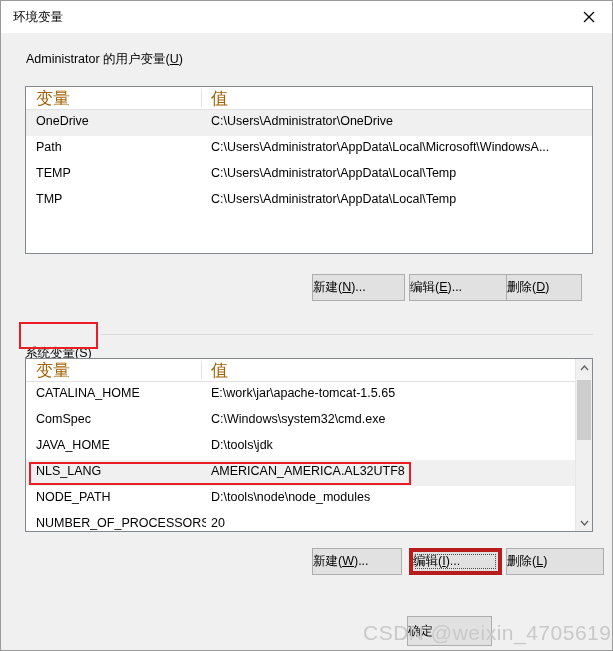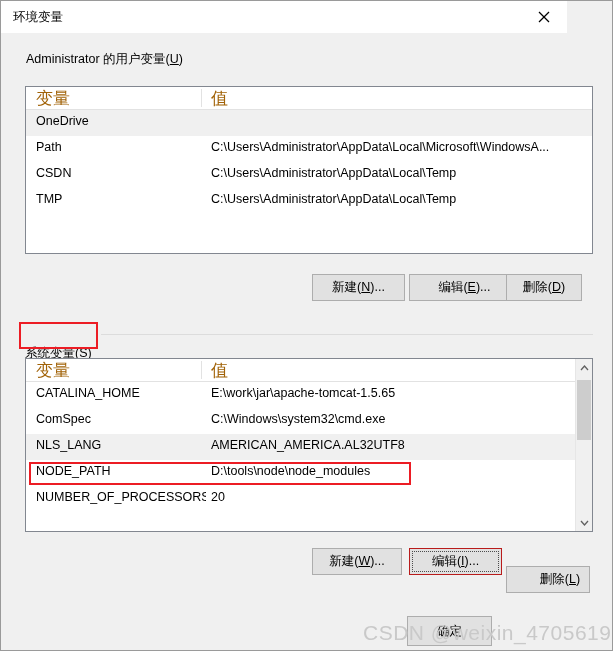--- a/index.html
+++ b/index.html
@@ -24,21 +24,21 @@
     height: 651px;
     background: #f0f0f0;
     border: 1px solid #9a9a9a;
     box-sizing: border-box;
     overflow: hidden;
   }
 
   .titlebar {
     position: absolute;
     left: 0; top: 0;
-    width: 566px;
+    width: 611px;
     height: 32px;
     background: #ffffff;
     box-sizing: border-box;
   }
   .title-text {
     position: absolute;
     left: 12px;
     top: 8px;
     font-size: 12.5px;
     color: #000000;
@@ -185,28 +185,27 @@
     position: absolute;
     height: 27px;
     background: #e1e1e1;
     border: 1px solid #adadad;
     box-sizing: border-box;
     font-size: 12.5px;
     color: #000000;
     font-family: "Liberation Sans", "DejaVu Sans", sans-serif;
     display: flex;
     align-items: center;
-    justify-content: center;
     cursor: default;
     padding: 0;
     white-space: nowrap;
   }
   .btn .acc { text-decoration: underline; }
   .btn.focused {
-    border: 1px solid #b91c1c;
+    border: 4px solid #b91c1c;
   }
   .btn.focused .focus-ring {
     position: absolute;
     left: 2px; top: 2px; right: 2px; bottom: 2px;
     border: 1px dotted #4d4d4d;
     pointer-events: none;
   }
   .btn-inner { position: relative; z-index: 2; }
 
   
@@ -254,27 +253,28 @@
 
     <div class="listbox" style="left:24px; top:53px; width:568px; height:168px;">
       <div class="list-header">
         <div class="hdr-cell hdr-name">变量</div>
         <div class="hdr-divider"></div>
         <div class="hdr-cell hdr-value">值</div>
       </div>
       <div class="rows" id="user-rows">
           <div class="row selected">
             <div class="cell cell-name">OneDrive</div>
+            <div class="cell cell-value">C:\Users\Administrator\OneDrive</div>
           </div>
           <div class="row">
             <div class="cell cell-name">Path</div>
             <div class="cell cell-value">C:\Users\Administrator\AppData\Local\Microsoft\WindowsA...</div>
           </div>
           <div class="row">
-            <div class="cell cell-name">CSDN</div>
+            <div class="cell cell-name">TEMP</div>
             <div class="cell cell-value">C:\Users\Administrator\AppData\Local\Temp</div>
           </div>
           <div class="row">
             <div class="cell cell-name">TMP</div>
             <div class="cell cell-value">C:\Users\Administrator\AppData\Local\Temp</div>
           </div>
         </div>
     </div>
 
     <button class="btn" style="left:311px; top:241px; width:93px;">
@@ -300,20 +300,24 @@
         <div class="hdr-cell hdr-value">值</div>
       </div>
       <div class="rows" id="system-rows" style="width:551px;">
           <div class="row">
             <div class="cell cell-name">CATALINA_HOME</div>
             <div class="cell cell-value">E:\work\jar\apache-tomcat-1.5.65</div>
           </div>
           <div class="row">
             <div class="cell cell-name">ComSpec</div>
             <div class="cell cell-value">C:\Windows\system32\cmd.exe</div>
+          </div>
+          <div class="row">
+            <div class="cell cell-name">JAVA_HOME</div>
+            <div class="cell cell-value">D:\tools\jdk</div>
           </div>
           <div class="row selected">
             <div class="cell cell-name">NLS_LANG</div>
             <div class="cell cell-value">AMERICAN_AMERICA.AL32UTF8</div>
           </div>
           <div class="row">
             <div class="cell cell-name">NODE_PATH</div>
             <div class="cell cell-value">D:\tools\node\node_modules</div>
           </div>
           <div class="row">
@@ -337,21 +341,21 @@
       </div>
     </div>
 
     <button class="btn" style="left:311px; top:515px; width:90px;">
       <span class="btn-inner"><span>新建(</span><span class="acc">W</span><span>)...</span></span>
     </button>
     <button class="btn focused" style="left:408px; top:515px; width:93px;">
       <span class="focus-ring"></span>
       <span class="btn-inner"><span>编辑(</span><span class="acc">I</span><span>)...</span></span>
     </button>
-    <button class="btn" style="left:505px; top:533px; width:84px;padding-left:24px;">
+    <button class="btn" style="left:505px; top:515px; width:98px;">
       <span class="btn-inner"><span>删除(</span><span class="acc">L</span><span>)</span></span>
     </button>
 
     <button class="btn" style="left:406px; top:583px; width:85px; height:30px;">
       <span class="btn-inner">确定</span>
     </button>
 
   </div>
 
   <div class="annot" style="left:18px; top:321px; width:79px; height:27px;"></div>

